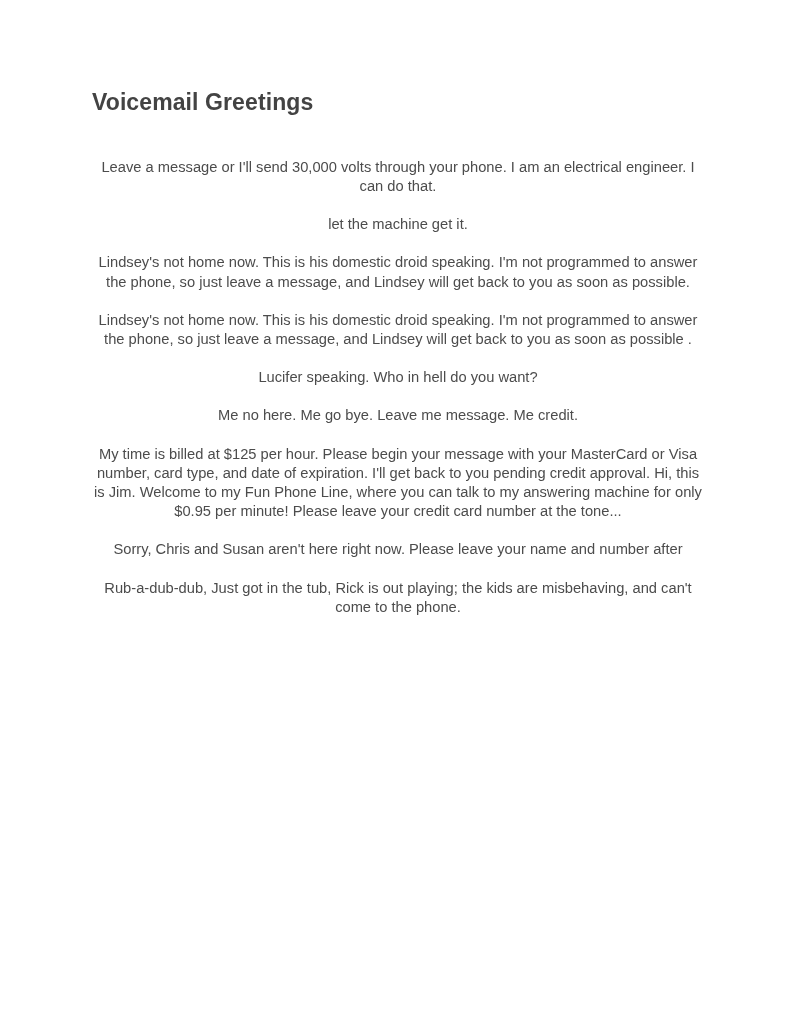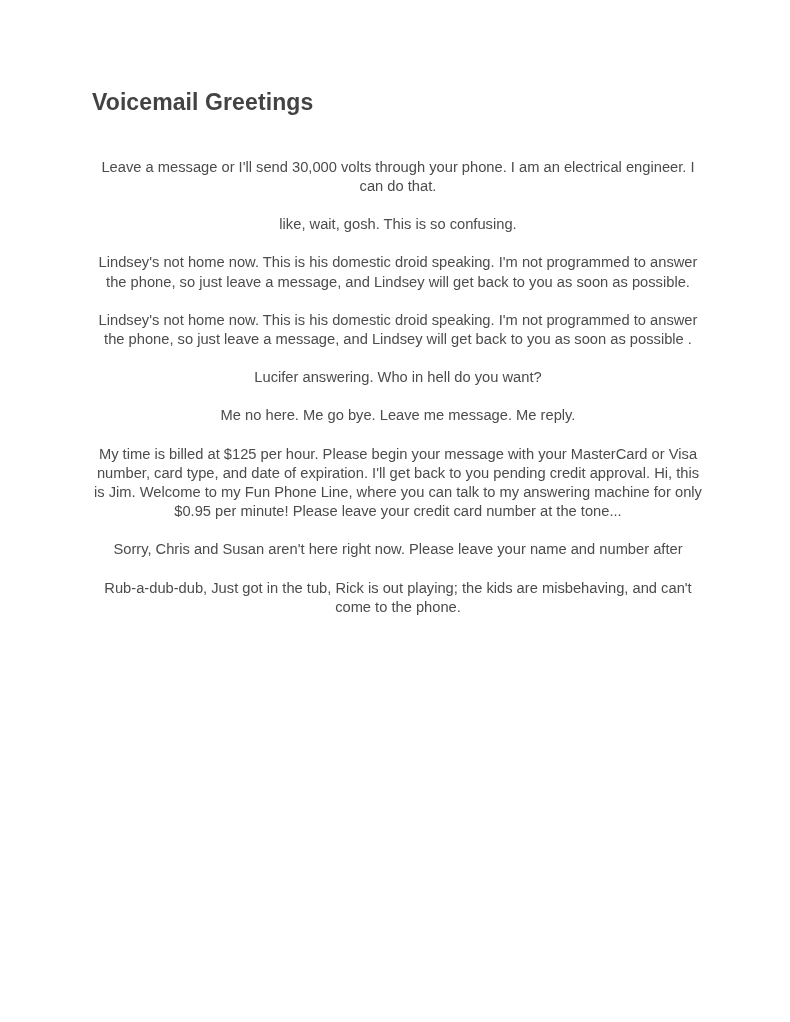--- a/index.html
+++ b/index.html
@@ -53,23 +53,23 @@
   }
 </style>
 </head>
 <body>
 
 <div class="page">
   <div class="content">
     <h1 class="doc-title">Voicemail Greetings</h1>
     <div id="paragraph-list">
         <p class="para">Leave a message or I'll send 30,000 volts through your phone. I am an electrical engineer. I can do that.</p>
-        <p class="para">like, wait, gosh. This is so confusing.</p>
+        <p class="para">let the machine get it.</p>
         <p class="para">Lindsey's not home now. This is his domestic droid speaking. I'm not programmed to answer the phone, so just leave a message, and Lindsey will get back to you as soon as possible.</p>
         <p class="para">Lindsey's not home now. This is his domestic droid speaking. I'm not programmed to answer the phone, so just leave a message, and Lindsey will get back to you as soon as possible .</p>
-        <p class="para">Lucifer answering. Who in hell do you want?</p>
-        <p class="para">Me no here. Me go bye. Leave me message. Me reply.</p>
+        <p class="para">Lucifer speaking. Who in hell do you want?</p>
+        <p class="para">Me no here. Me go bye. Leave me message. Me credit.</p>
         <p class="para">My time is billed at $125 per hour. Please begin your message with your MasterCard or Visa number, card type, and date of expiration. I'll get back to you pending credit approval. Hi, this is Jim. Welcome to my Fun Phone Line, where you can talk to my answering machine for only $0.95 per minute! Please leave your credit card number at the tone...</p>
         <p class="para">Sorry, Chris and Susan aren't here right now. Please leave your name and number after</p>
         <p class="para">Rub-a-dub-dub, Just got in the tub, Rick is out playing; the kids are misbehaving, and can't come to the phone.</p>
       </div>
   </div>
 </div>
 
 </body></html>

